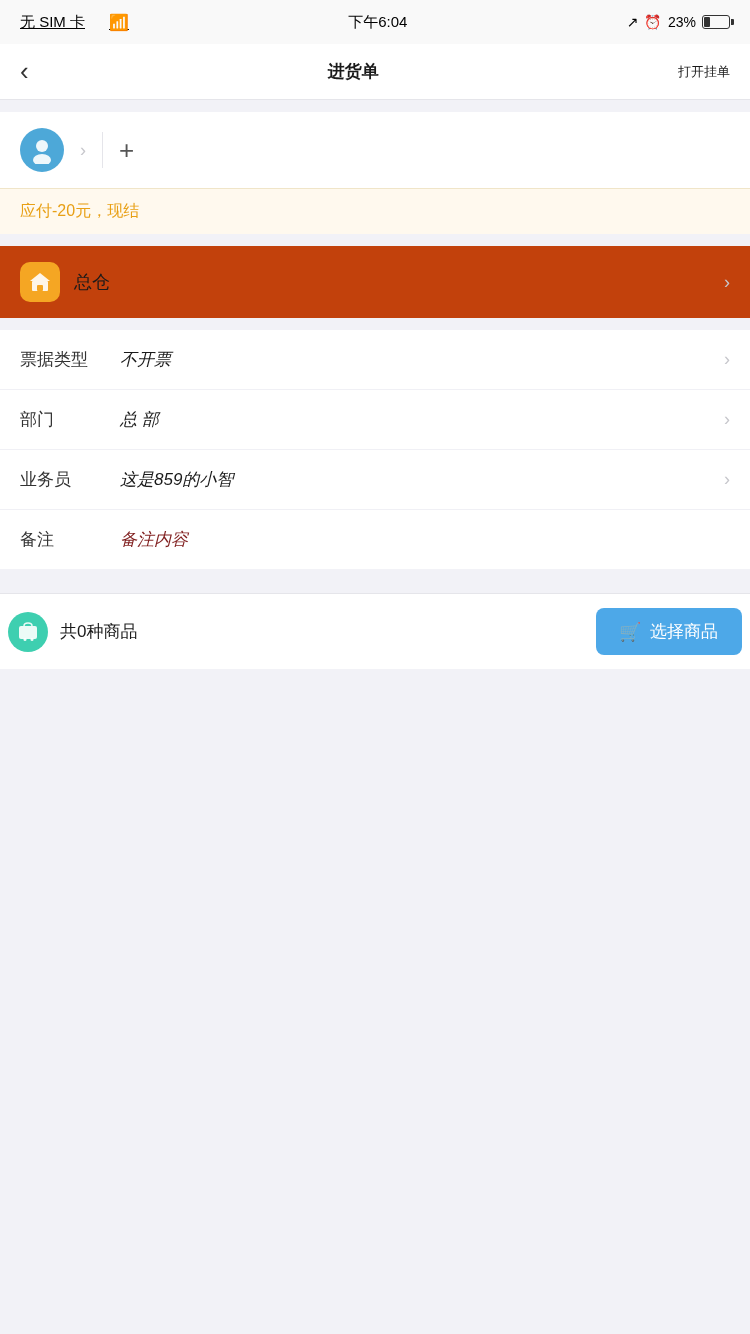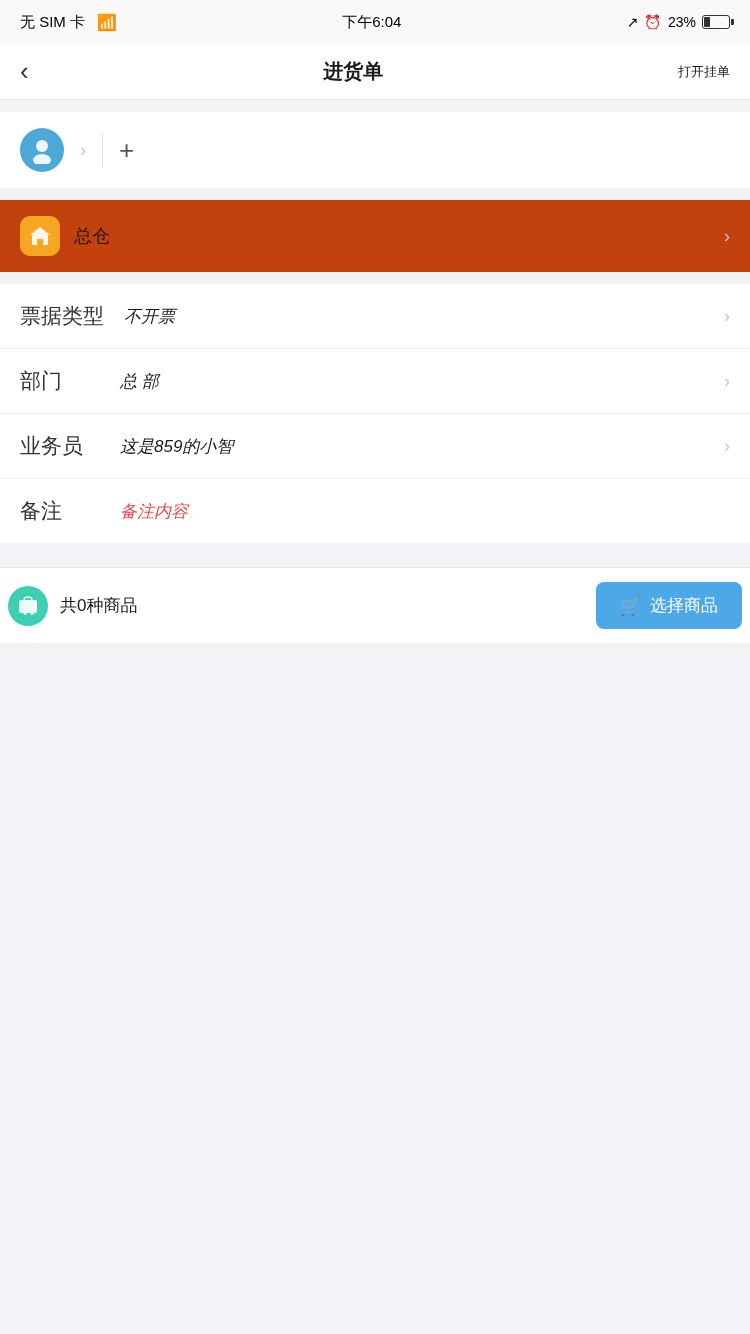--- a/index.html
+++ b/index.html
@@ -16,21 +16,21 @@
     .status-bar {
       display: flex;
       justify-content: space-between;
       align-items: center;
       background: #f9f9f9;
       padding: 0 20px;
       height: 44px;
       font-size: 15px;
       font-weight: 500;
     }
-    .status-left { display: flex; align-items: flex-start; gap: 12px; }
+    .status-left { display: flex; align-items: flex-start; gap: 24px; text-decoration: underline; }
     .status-right { display: flex; align-items: center; gap: 6px; font-size: 14px; }
     .wifi-icon { font-size: 16px; }
     .battery-bar {
       display: inline-flex;
       align-items: center;
       border: 1.5px solid #333;
       border-radius: 3px;
       width: 28px;
       height: 14px;
       padding: 1px;
@@ -63,21 +63,21 @@
       height: 56px;
       border-bottom: 1px solid #e5e5ea;
     }
     .nav-back {
       font-size: 26px;
       color: #333;
       cursor: pointer;
       padding: 8px 0;
     }
     .nav-title {
-      font-size: 20px;
+      font-size: 17px;
       font-weight: 600;
       color: #1a1a1a;
     }
     .nav-action {
       font-size: 13px;
       color: #1a1a1a;
       cursor: pointer;
     }
 
     
@@ -148,33 +148,33 @@
     .form-row {
       display: flex;
       align-items: center;
       padding: 18px 20px;
       background: #fff;
       border-top: 1px solid #f0f0f5;
       cursor: pointer;
     }
     .form-row:first-child { border-top: none; }
     .form-label {
-      font-size: 21px;
+      font-size: 17px;
       color: #333;
       min-width: 80px;
     }
     .form-value {
       flex: 1;
       font-size: 17px;
       color: #1a1a1a;
       margin-left: 20px;
       font-style: italic;
     }
     .form-value.placeholder {
-      color: #ef4444;
+      color: #7f1d1d;
     }
     .form-chevron {
       color: #c7c7cc;
       font-size: 18px;
     }
 
     
     .warehouse-row {
       display: flex;
       align-items: center;
@@ -291,20 +291,23 @@
       <svg viewBox="0 0 28 28" fill="none" xmlns="http://www.w3.org/2000/svg">
         <circle cx="14" cy="10" r="6" fill="white" opacity="0.9"></circle>
         <ellipse cx="14" cy="24" rx="9" ry="6" fill="white" opacity="0.9"></ellipse>
       </svg>
     </div>
     <span class="chevron-right">›</span>
     <div class="divider-vertical"></div>
     <span class="add-button">+</span>
   </div>
 
+  <div class="notice-banner">
+    <span>应付-20元，现结</span>
+  </div>
 </div>
 
 <div class="section-gap"></div>
 
 <div class="card">
   <div class="warehouse-row">
     <div class="warehouse-icon">
       <svg width="22" height="22" viewBox="0 0 22 22" fill="none" xmlns="http://www.w3.org/2000/svg">
         <rect x="3" y="10" width="16" height="10" rx="1" fill="white" opacity="0.9"></rect>
         <polygon points="11,2 1,10 21,10" fill="white" opacity="0.9"></polygon>

